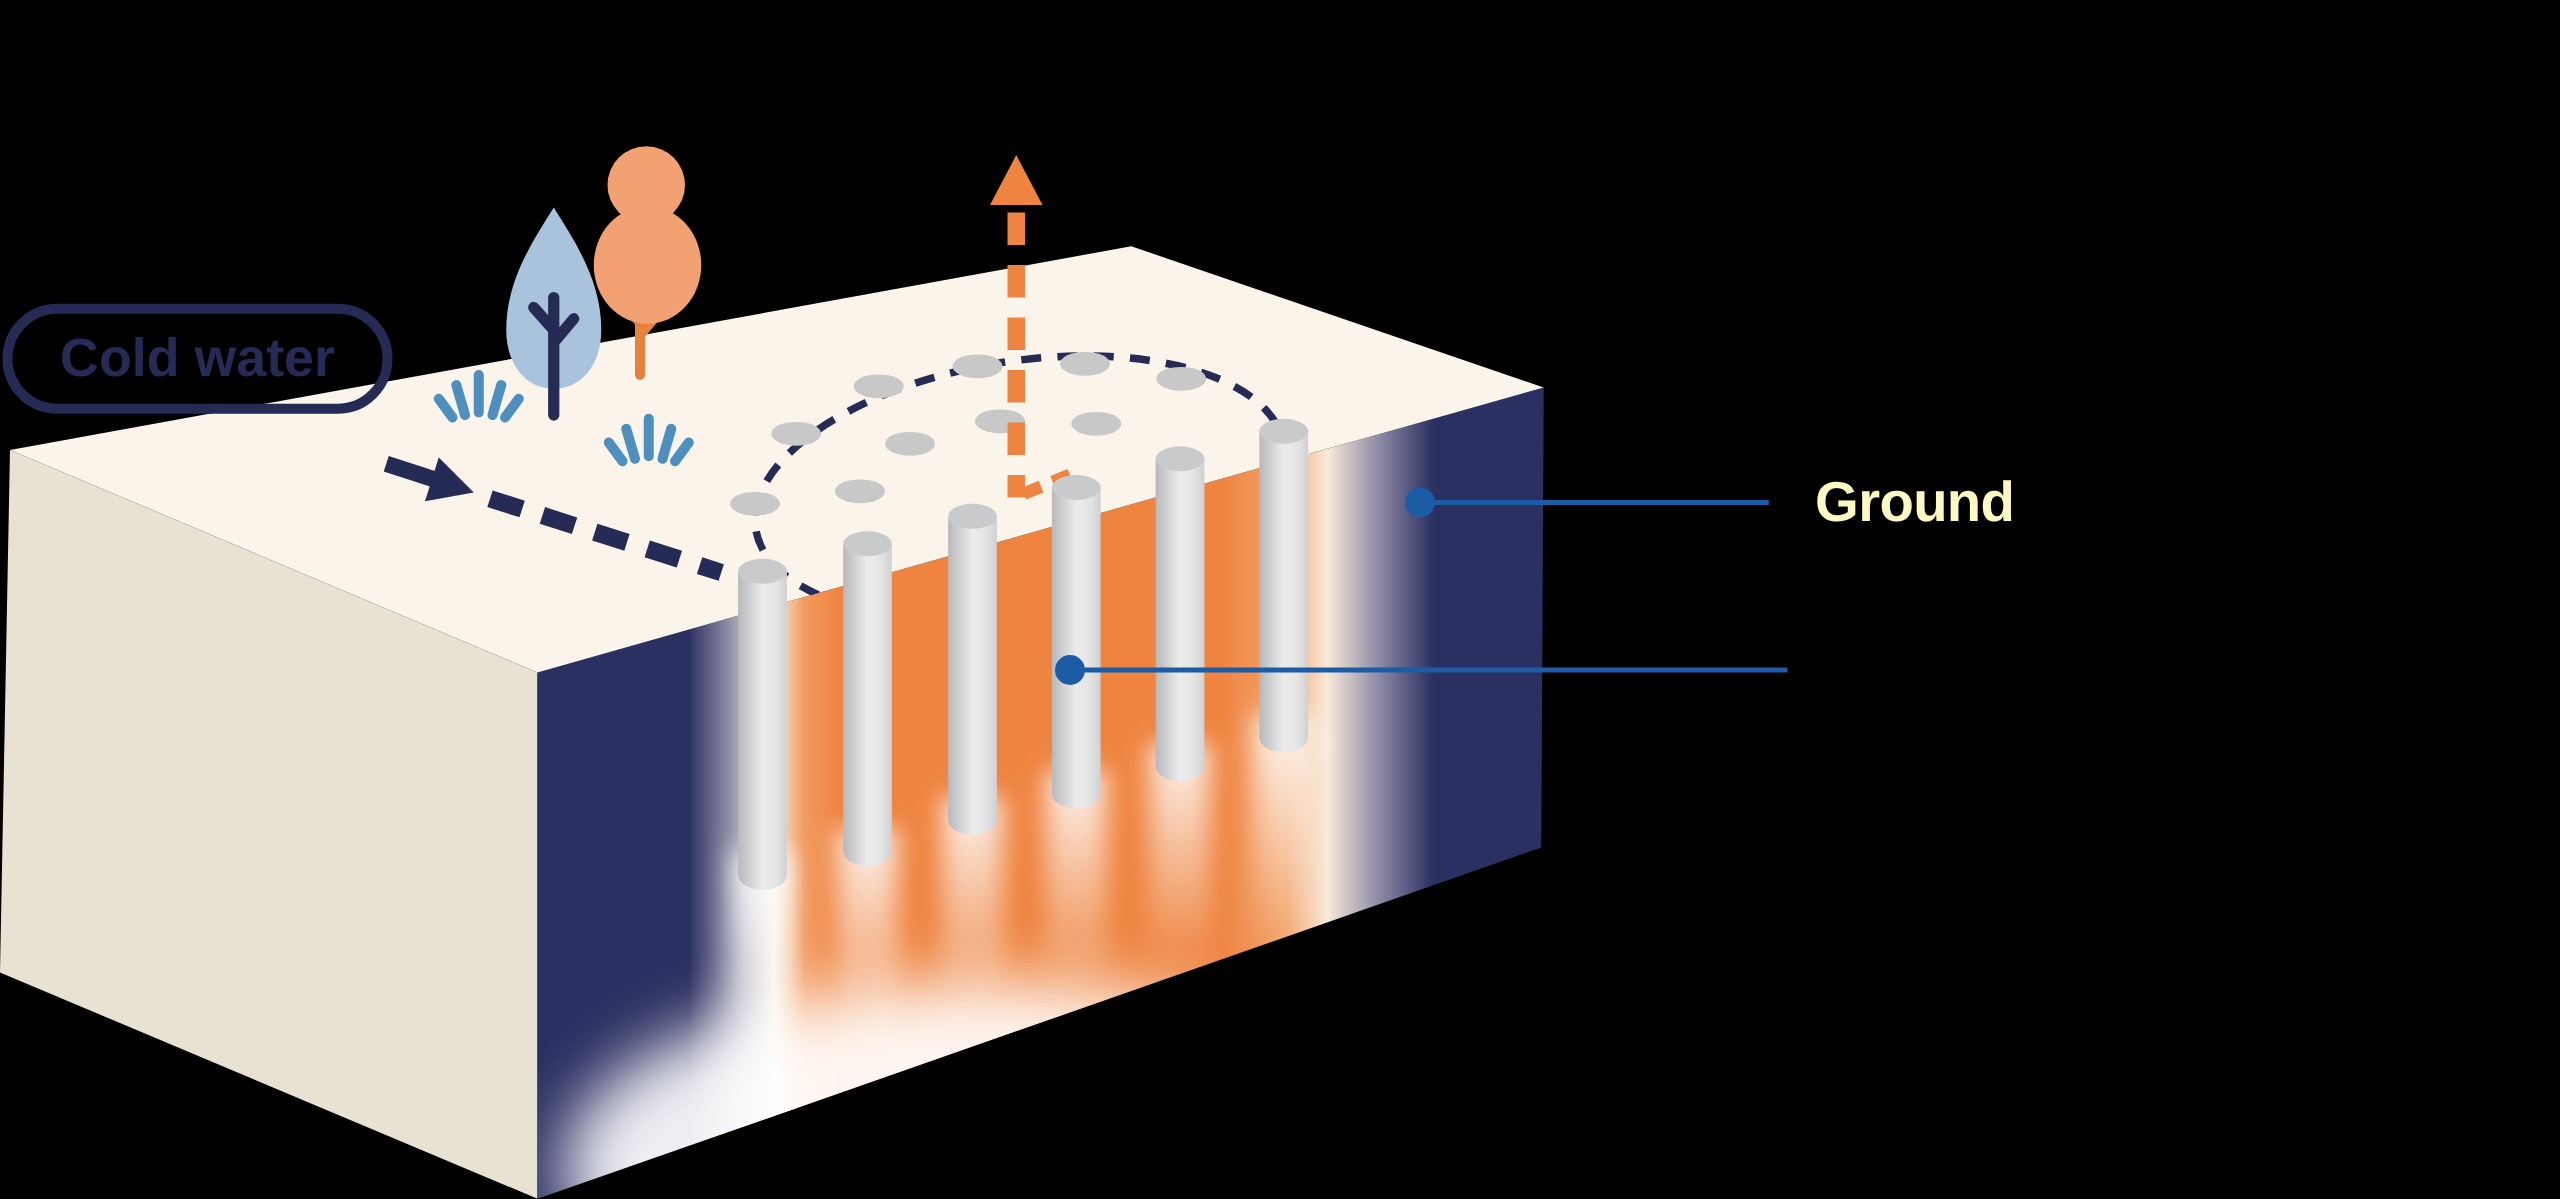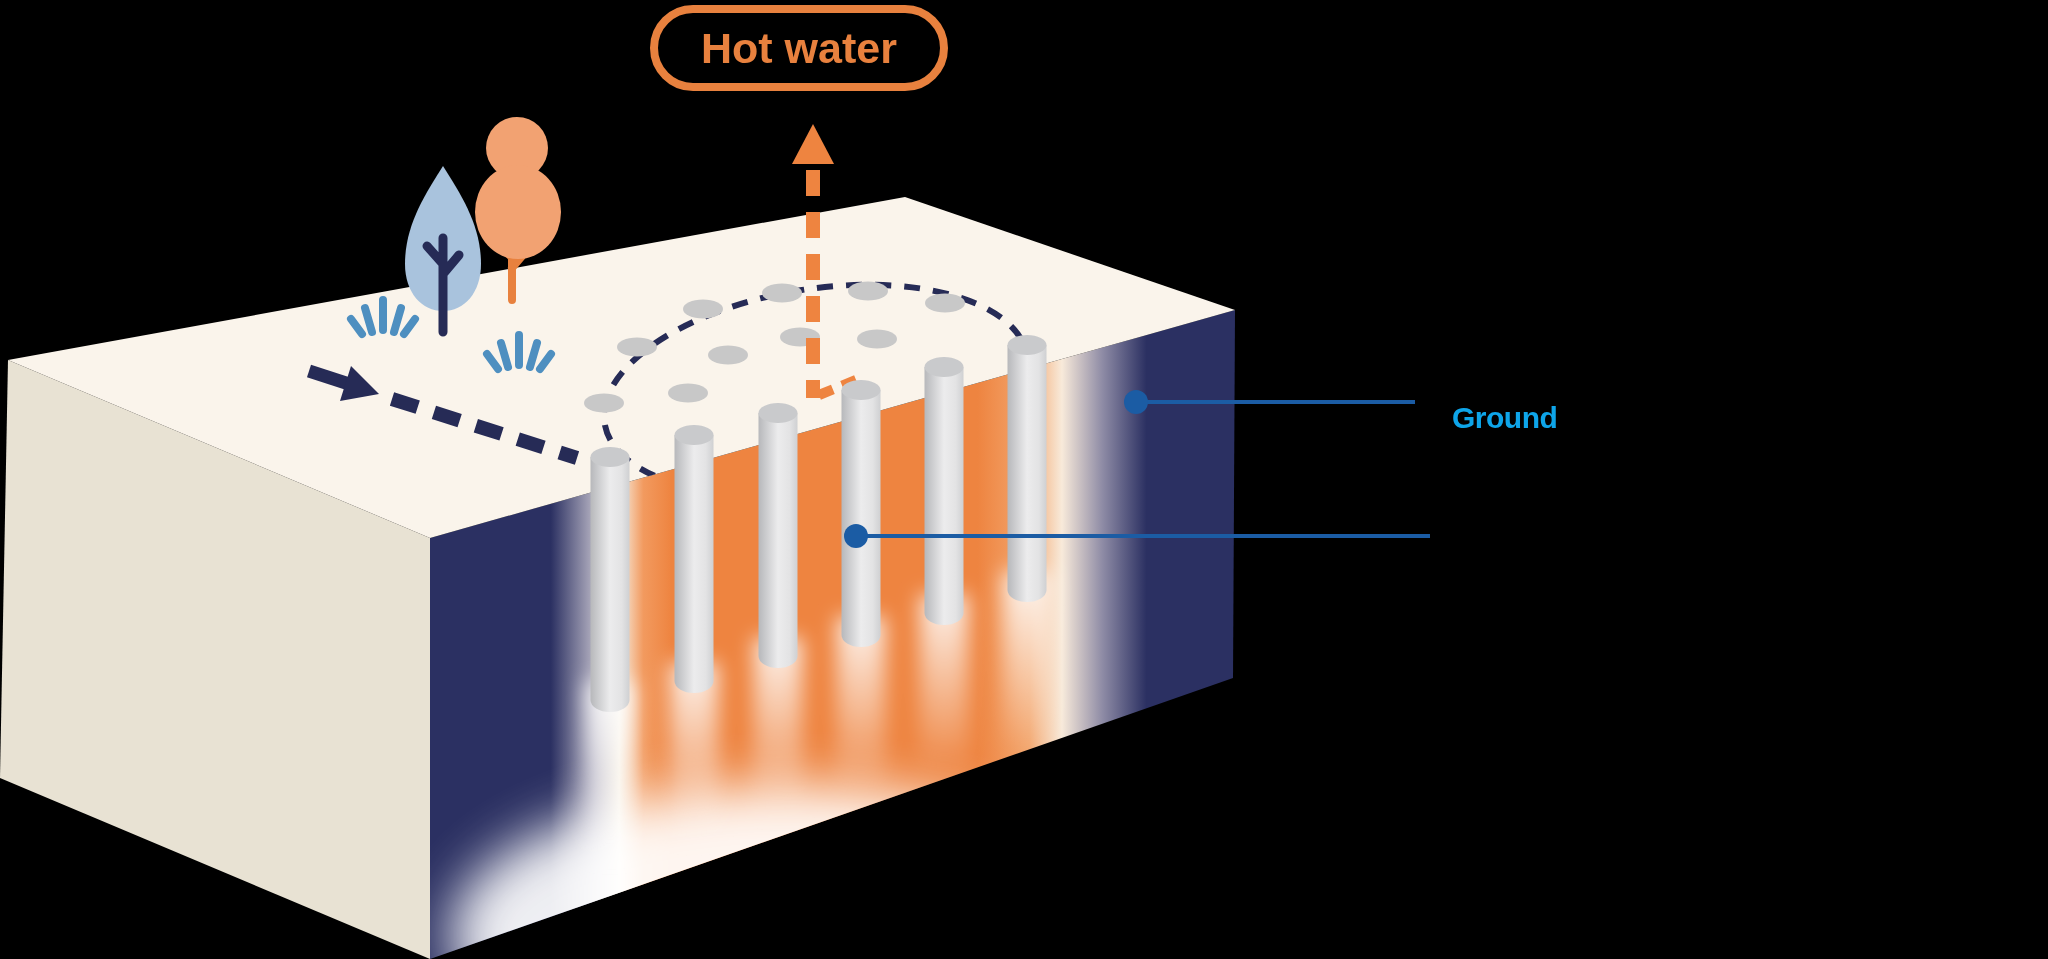--- a/index.html
+++ b/index.html
@@ -13,22 +13,22 @@
   .canvas svg{position:absolute;left:0;top:0;}
   .pill{
     position:absolute;box-sizing:border-box;
     display:flex;align-items:center;justify-content:center;
     border-radius:52px;font-weight:bold;font-size:43px;letter-spacing:0;
     white-space:nowrap;
   }
   .pill-hot{left:650px;top:5px;width:298px;height:86px;border:8px solid #E8813E;color:#E8813E;}
   .pill-cold{left:2px;top:243px;width:312px;height:88px;border:8px solid #262B56;color:#262B56;}
   .side-label{
-    position:absolute;font-weight:bold;font-size:30px;color:#0ea5e9;
-    transform:translateY(-50%);white-space:nowrap;letter-spacing:-0.5px;margin-top:16px;
+    position:absolute;font-weight:bold;font-size:45px;color:#fef9c3;
+    transform:translateY(-50%);white-space:nowrap;letter-spacing:-0.5px;
   }
   .label-ground{left:1452px;top:402px;}
   .label-btes{left:1448px;top:536px;}
 </style>
 </head>
 <body>
 
 <div class="canvas">
 
   <svg width="2048" height="959" viewBox="0 0 2048 959" xmlns="http://www.w3.org/2000/svg">
@@ -165,17 +165,17 @@
     <g>
       <line x1="1136" y1="402" x2="1415" y2="402" stroke="#1B5CA4" stroke-width="4"></line>
       <circle cx="1136" cy="402" r="12" fill="#1B5CA4"></circle>
     </g>
     <g>
       <line x1="856" y1="536" x2="1430" y2="536" stroke="#1B5CA4" stroke-width="4"></line>
       <circle cx="856" cy="536" r="12" fill="#1B5CA4"></circle>
     </g>
   </svg>
 
-  <div class="pill pill-hot">
-    <span>Hot water</span>
+  <div class="pill pill-cold">
+    <span>Cold water</span>
   </div>
   <div class="side-label label-ground">Ground</div>
 </div>
 
 </body></html>

